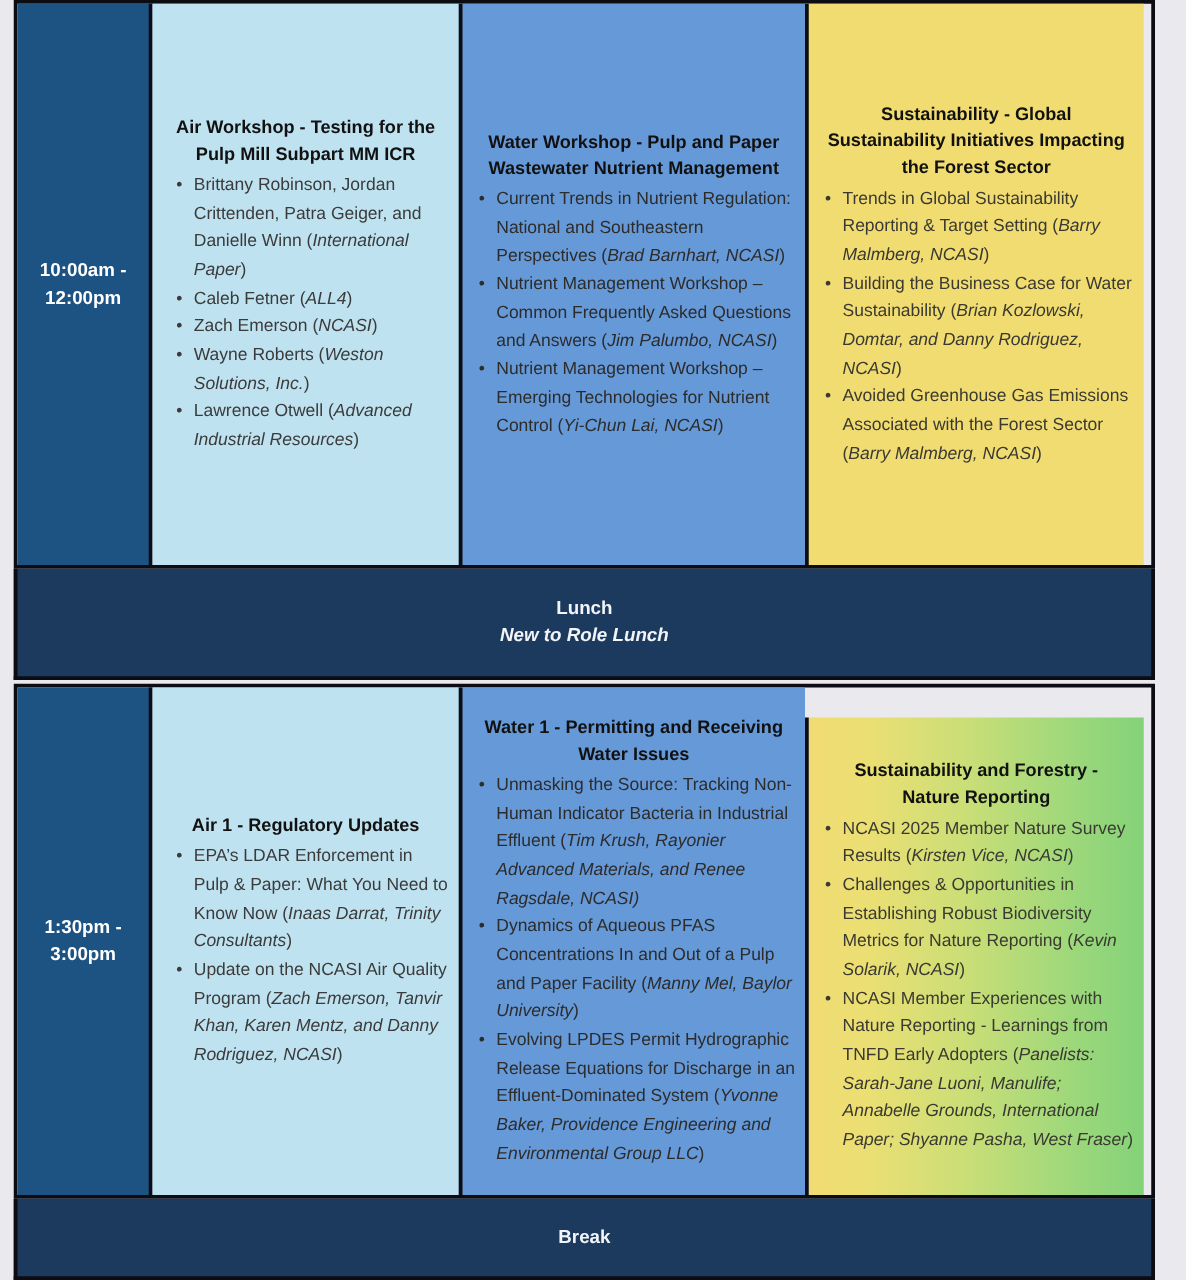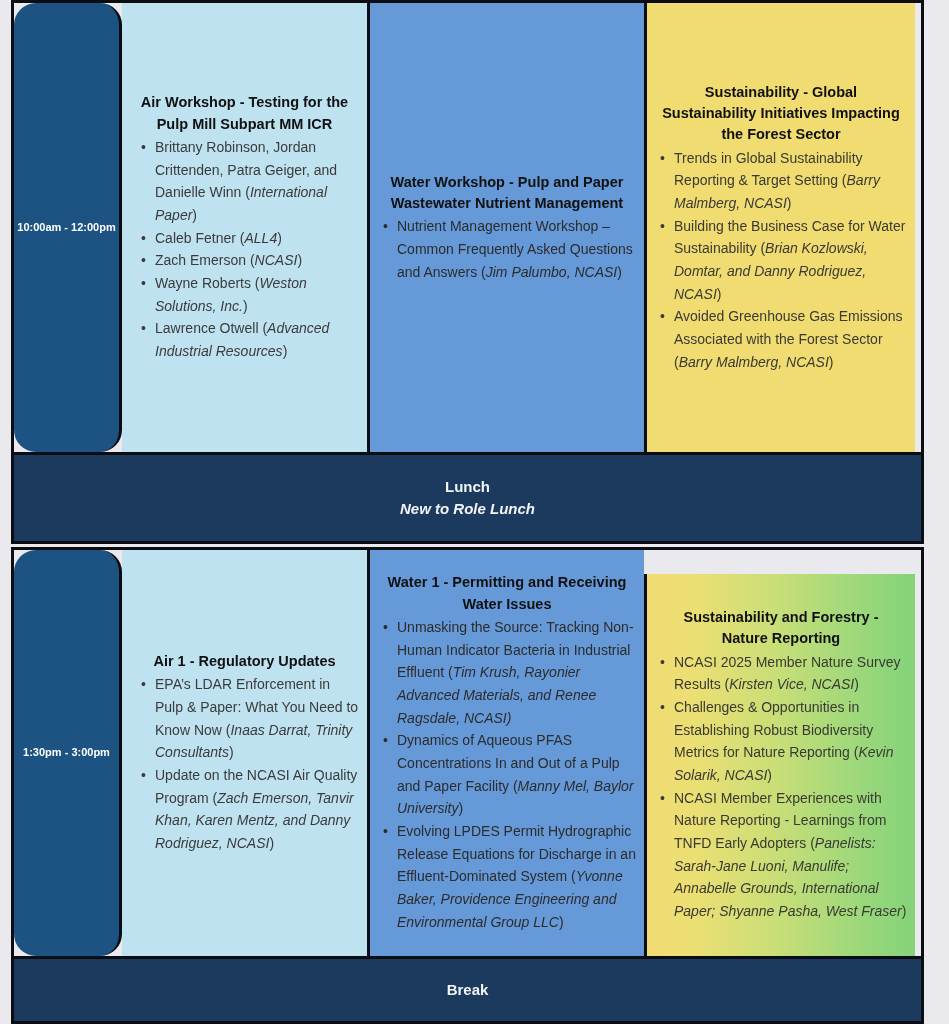--- a/index.html
+++ b/index.html
@@ -34,28 +34,27 @@
   .session-row.row-morning { height: 462px; }
   .session-row.row-afternoon { height: 418px; }
 
   
   .time-cell {
     width: 108px;
     flex: 0 0 108px;
     background: #1C5383;
     color: #FFFFFF;
     font-weight: bold;
-    font-size: 11px;
+    font-size: 15px;
     line-height: 1.45;
     display: flex;
     align-items: center;
     justify-content: center;
     text-align: center;
     border-right: 3px solid #0B0D12;
-    border-radius: 22px;
   }
 
   
   .track {
     position: relative;
     padding: 0 8px;
     display: flex;
     flex-direction: column;
     justify-content: center;
     overflow: hidden;
@@ -164,21 +163,23 @@
             <li>Zach Emerson (<em class="presenter">NCASI</em>)</li>
             <li>Wayne Roberts (<em class="presenter">Weston Solutions, Inc.</em>)</li>
             <li>Lawrence Otwell (<em class="presenter">Advanced Industrial Resources</em>)</li>
           </ul>
         </div>
       </div>
       <div class="track track-water">
         <div class="track-inner">
           <div class="track-title">Water Workshop - Pulp and Paper Wastewater Nutrient Management</div>
           <ul class="session-list">
+            <li>Current Trends in Nutrient Regulation: National and Southeastern Perspectives (<em class="presenter">Brad Barnhart, NCASI</em>)</li>
             <li>Nutrient Management Workshop – Common Frequently Asked Questions and Answers (<em class="presenter">Jim Palumbo, NCASI</em>)</li>
+            <li>Nutrient Management Workshop – Emerging Technologies for Nutrient Control (<em class="presenter">Yi-Chun Lai, NCASI</em>)</li>
           </ul>
         </div>
       </div>
       <div class="track track-sus">
         <div class="track-inner">
           <div class="track-title">Sustainability - Global Sustainability Initiatives Impacting the Forest Sector</div>
           <ul class="session-list">
             <li>Trends in Global Sustainability Reporting &amp; Target Setting (<em class="presenter">Barry Malmberg, NCASI</em>)</li>
             <li>Building the Business Case for Water Sustainability (<em class="presenter">Brian Kozlowski, Domtar, and Danny Rodriguez, NCASI</em>)</li>
             <li>Avoided Greenhouse Gas Emissions Associated with the Forest Sector (<em class="presenter">Barry Malmberg, NCASI</em>)</li>

